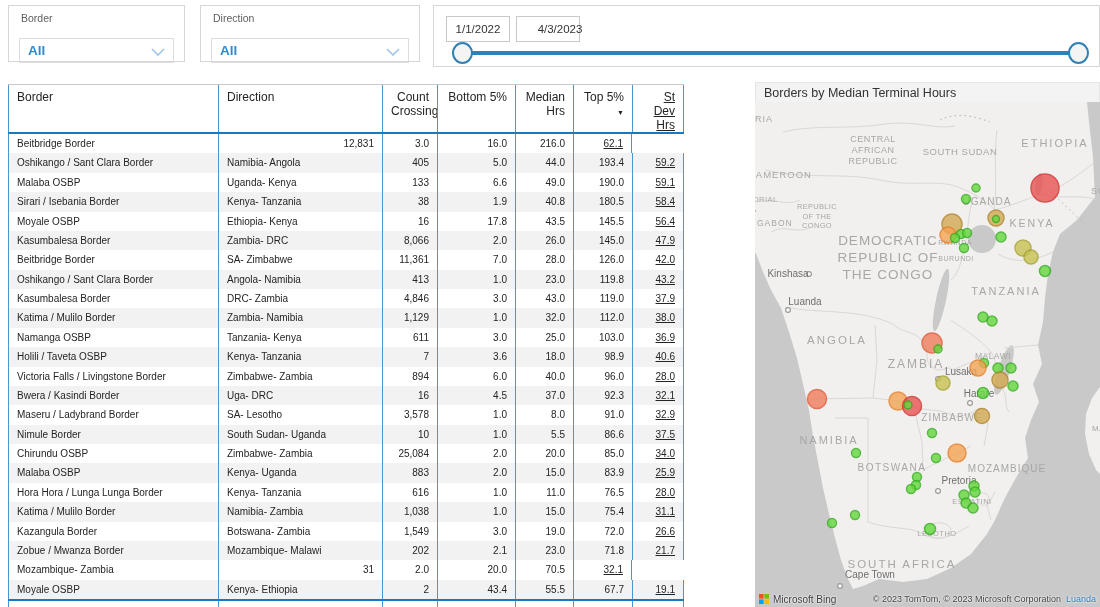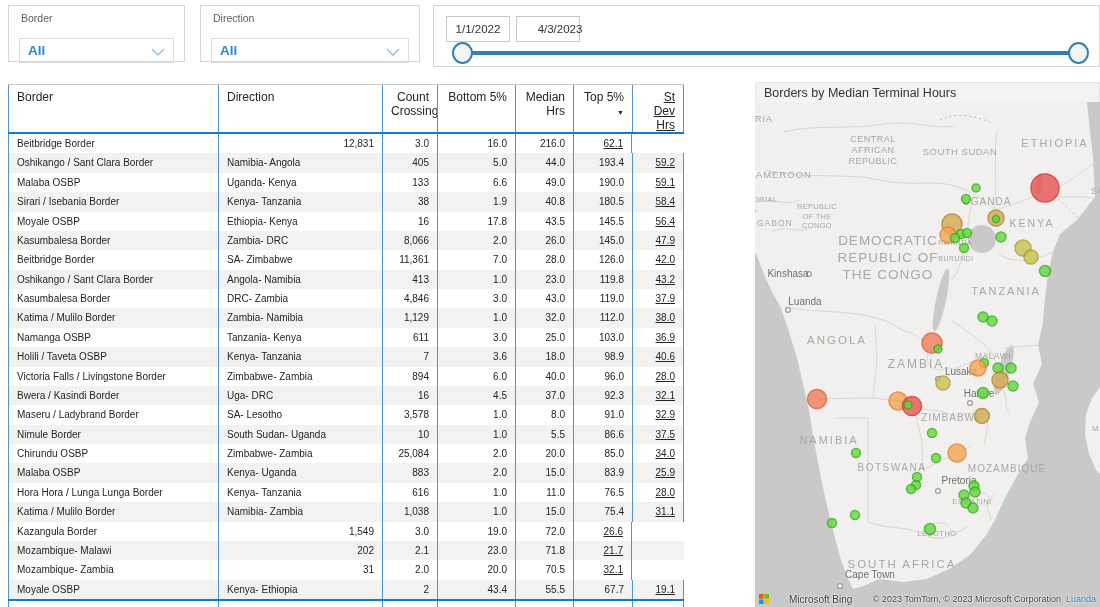--- a/index.html
+++ b/index.html
@@ -46,21 +46,21 @@
   .border-line{fill:none;stroke:#d9d8d5;stroke-width:1;}
   .border-dashed{fill:none;stroke:#bdbdbd;stroke-width:1;stroke-dasharray:2 3;}
   .lake{fill:#c9c9c9;stroke:none;}
   .country-label{fill:#a7a7a5;font-family:"Liberation Sans",sans-serif;}
   .city-label{fill:#6f6f6f;font-size:10px;font-family:"Liberation Sans",sans-serif;}
   .city-dot{fill:#fdfdfd;stroke:#9a9a9a;stroke-width:1.2;}
   .bubble{opacity:.8;stroke-width:1.5;cursor:pointer;}
   #map-attrib{position:absolute;left:0;right:0;bottom:0;height:16px;display:flex;align-items:center;
               justify-content:space-between;padding:0 4px;font-size:9px;color:#3f3f3f;
               text-shadow:0 0 2px #fff,0 0 2px #fff;}
-  #bing-brand{display:flex;align-items:center;gap:20px;font-size:10px;color:#3a3a3a;cursor:pointer;}
+  #bing-brand{display:flex;align-items:center;gap:4px;font-size:10px;color:#3a3a3a;cursor:pointer;}
   #copyright a{color:#2676bb;text-decoration:none;margin-left:5px;cursor:pointer;}
 </style>
 </head>
 <body>
 
 <div class="card" id="border-card">
   <div class="slicer-label">Border</div>
   <div class="slicer-dd">
     <span class="slicer-value">All</span>
     <span>
@@ -276,27 +276,29 @@
         <div class="cell">Katima / Mulilo Border</div>
         <div class="cell">Namibia- Zambia</div>
         <div class="cell num">1,038</div>
         <div class="cell num">1.0</div>
         <div class="cell num">15.0</div>
         <div class="cell num">75.4</div>
         <div class="cell num">31.1</div>
       </div>
       <div class="trow drow">
         <div class="cell">Kazangula Border</div>
+        <div class="cell">Botswana- Zambia</div>
         <div class="cell num">1,549</div>
         <div class="cell num">3.0</div>
         <div class="cell num">19.0</div>
         <div class="cell num">72.0</div>
         <div class="cell num">26.6</div>
       </div>
       <div class="trow drow">
+        <div class="cell">Zobue / Mwanza Border</div>
         <div class="cell">Mozambique- Malawi</div>
         <div class="cell num">202</div>
         <div class="cell num">2.1</div>
         <div class="cell num">23.0</div>
         <div class="cell num">71.8</div>
         <div class="cell num">21.7</div>
       </div>
       <div class="trow drow">
         <div class="cell">Mozambique- Zambia</div>
         <div class="cell num">31</div>

